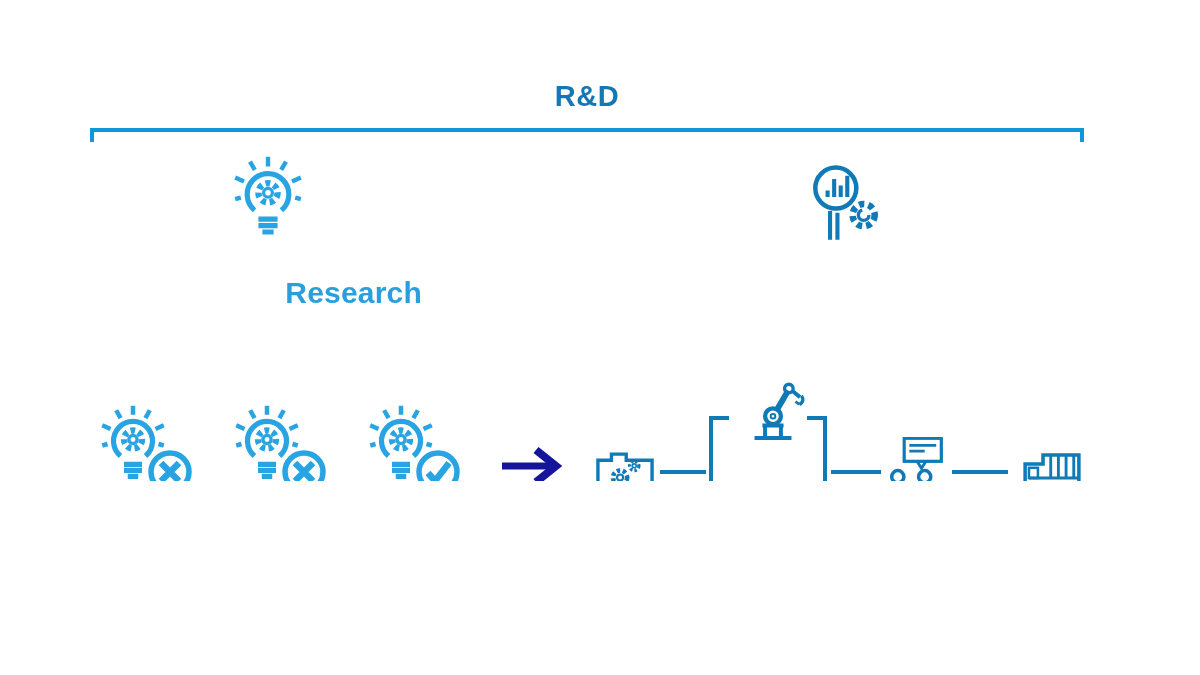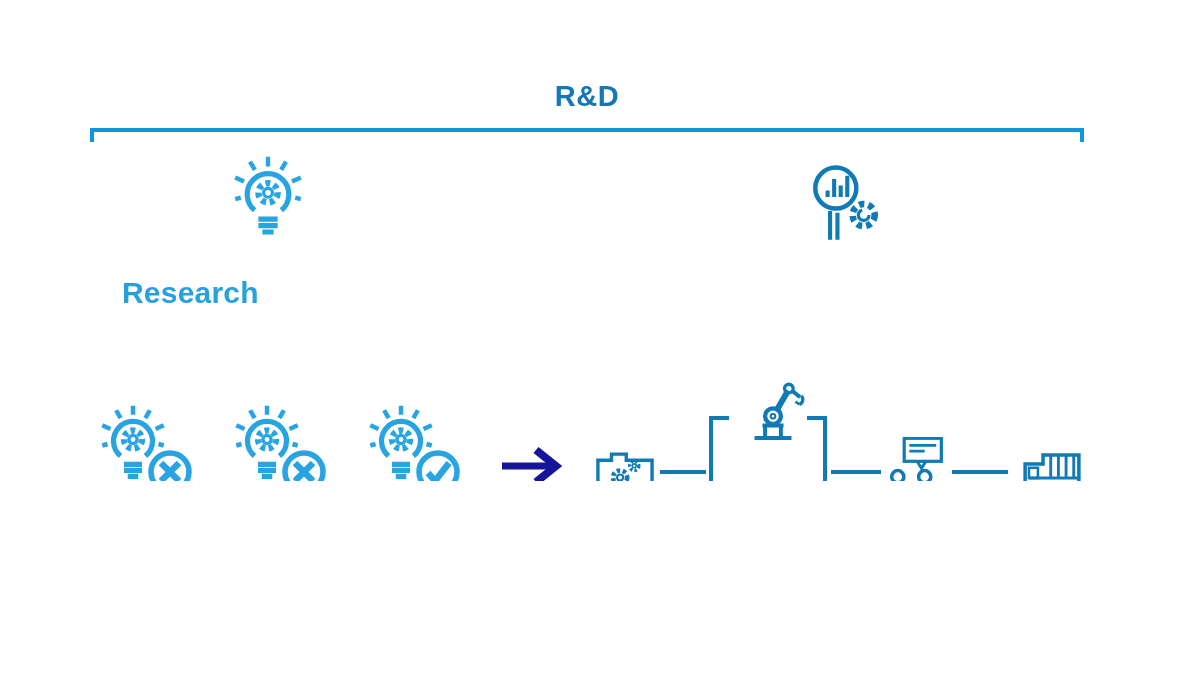--- a/index.html
+++ b/index.html
@@ -4,21 +4,21 @@
 <style>
   html,body{margin:0;padding:0;background:#ffffff;}
   #canvas{
     position:relative;width:1200px;height:481px;background:#ffffff;
     font-family:"Liberation Sans",sans-serif;overflow:hidden;
   }
   .abs{position:absolute;}
   .title{
     color:#1478b4;font-size:29px;font-weight:bold;text-align:center;letter-spacing:.5px;
   }
-  .section-label{font-size:30px;font-weight:bold;text-align:left;letter-spacing:.2px;}
+  .section-label{font-size:30px;font-weight:bold;text-align:right;letter-spacing:.2px;}
   .label-research{color:#28a0de;}
   .label-dande{color:#1e93d2;}
   .bracket-piece{background:#0f97d9;}
   .connector{background:#0f7ab5;}
   .bracket-bar{background:#0f7ab5;}
   svg{display:block;}
 </style>
 </head>
 <body>
 

